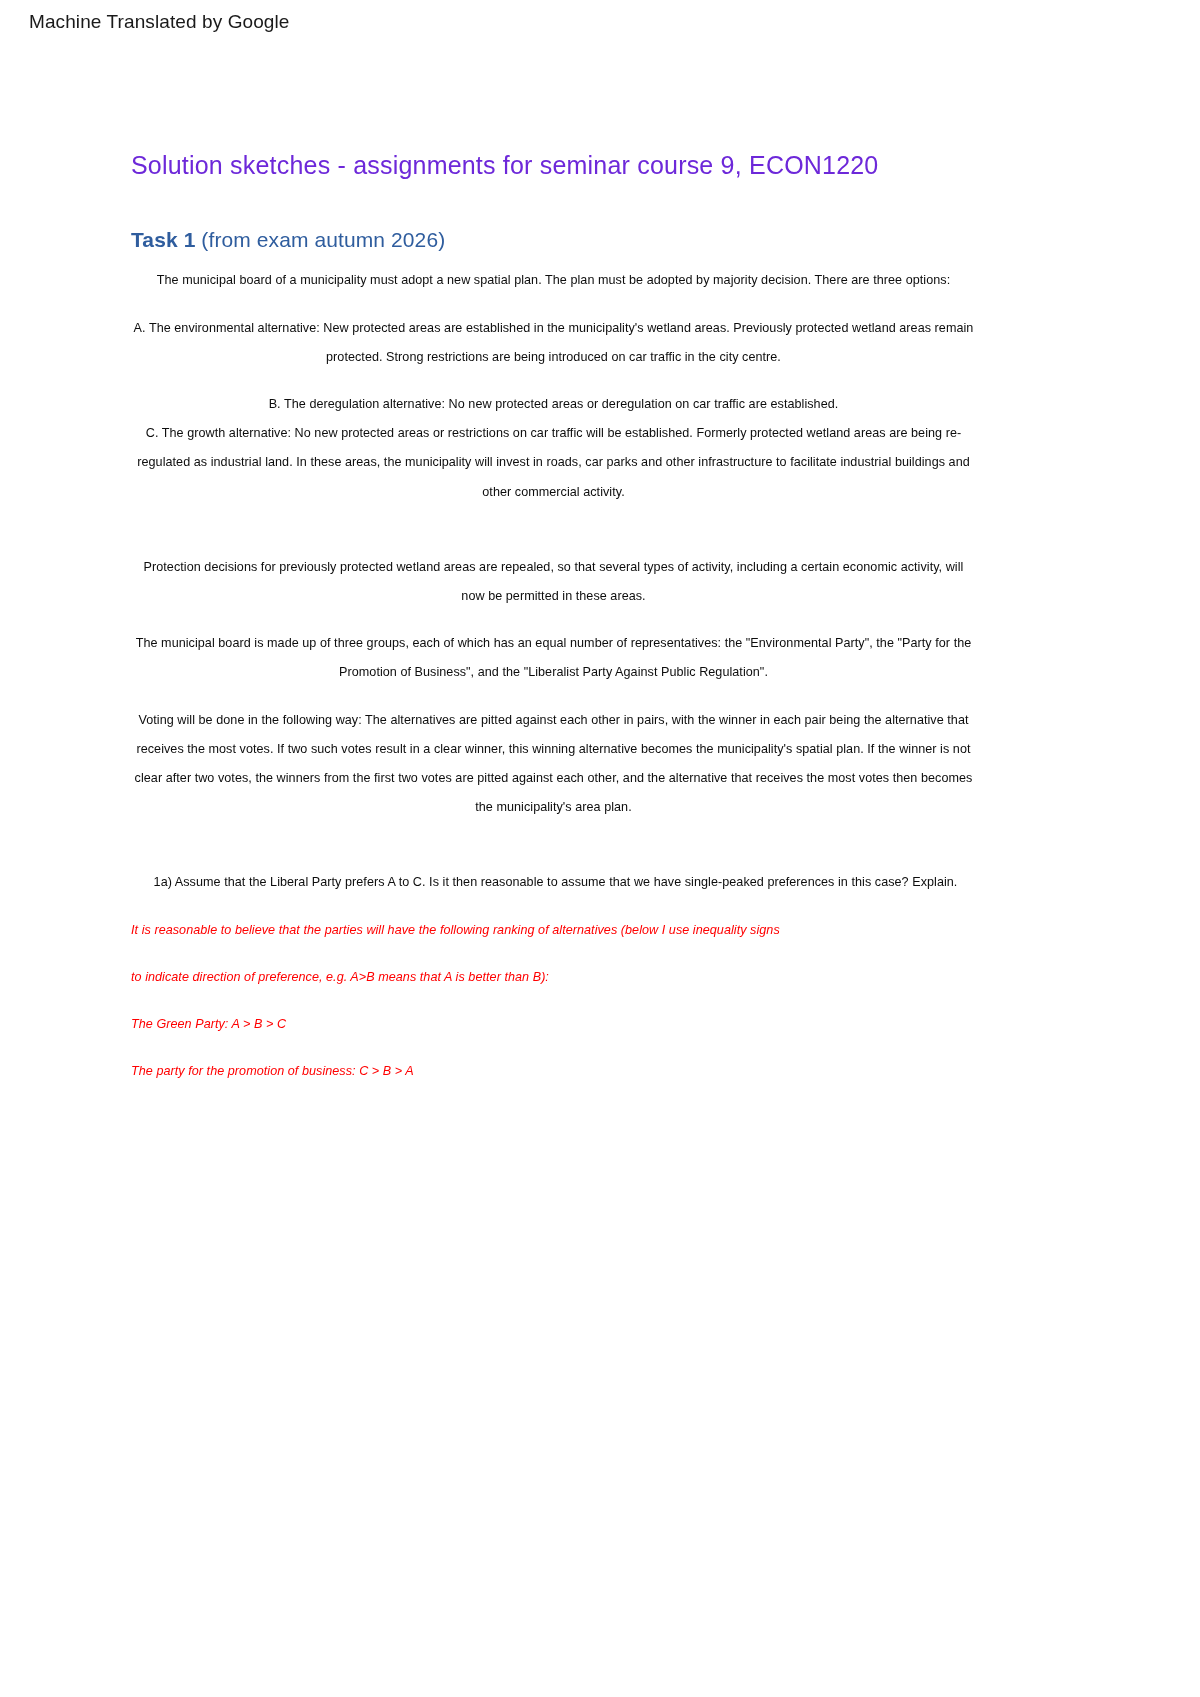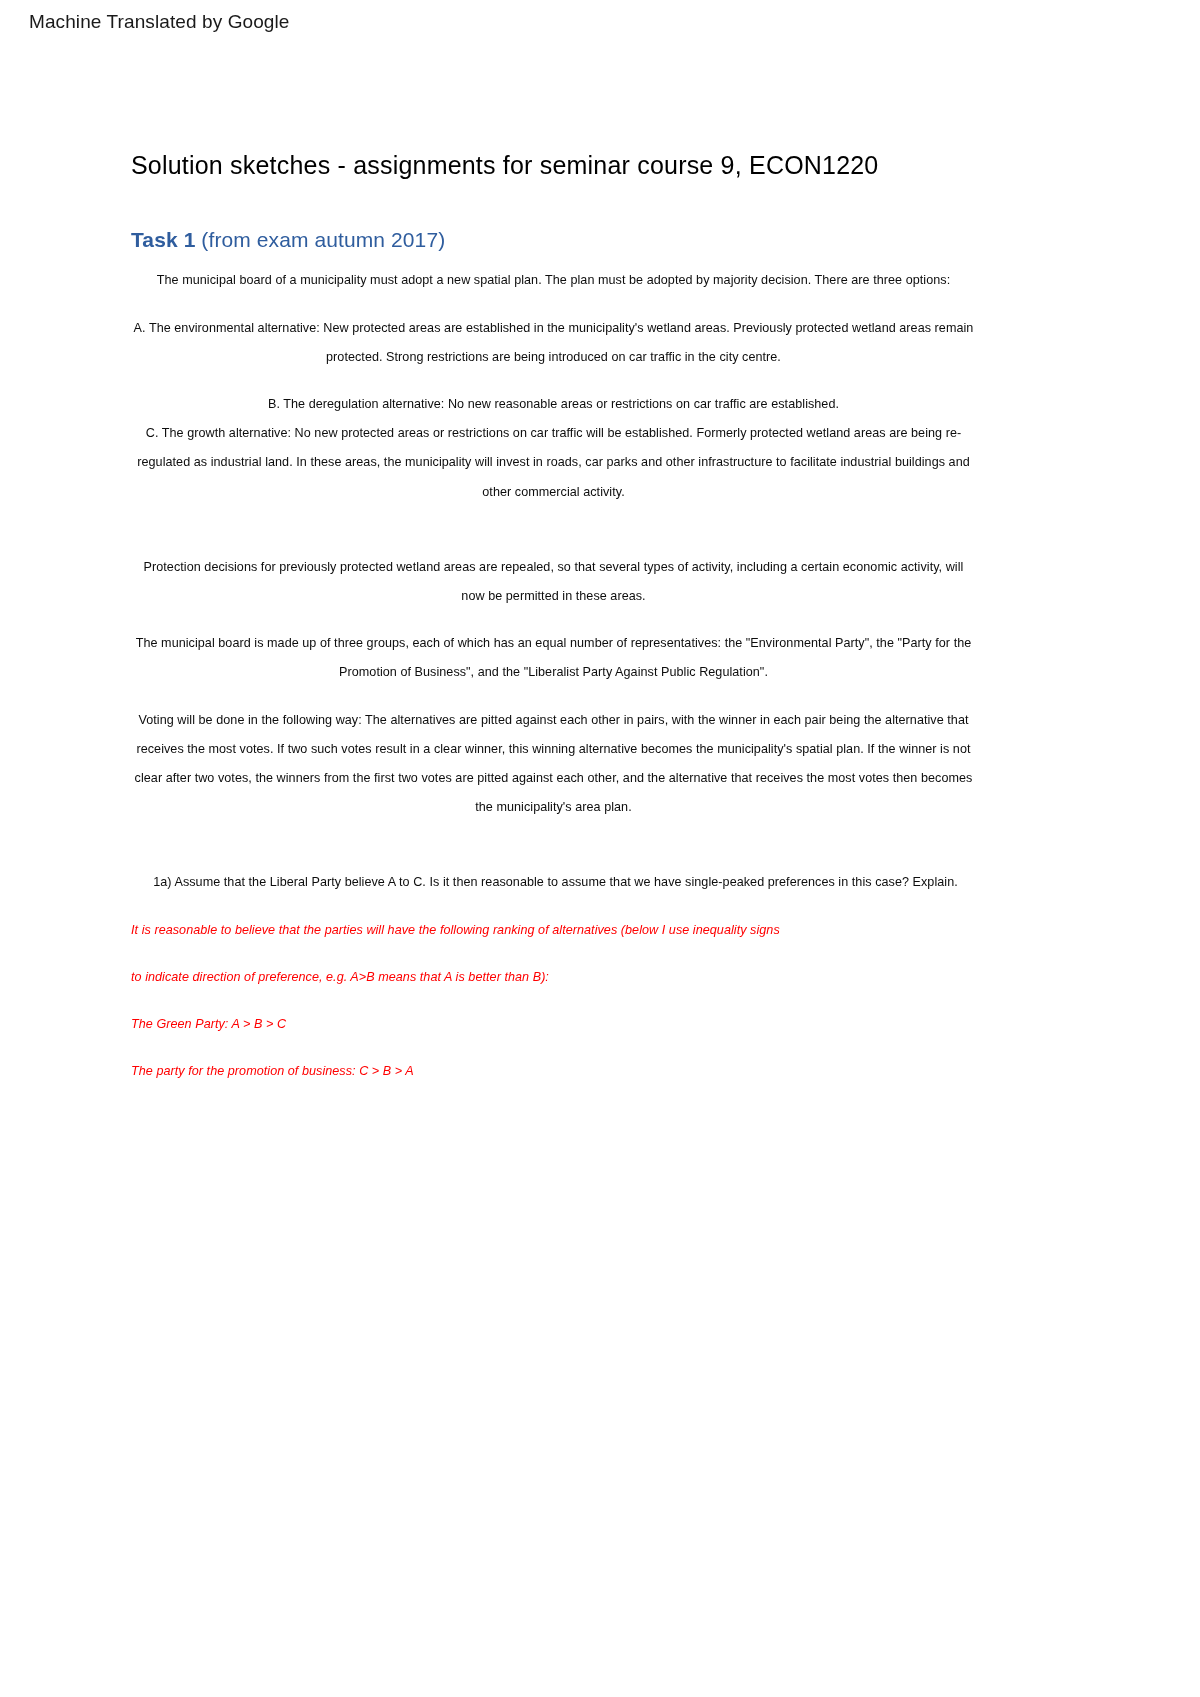--- a/index.html
+++ b/index.html
@@ -32,21 +32,21 @@
   .content {
     position: absolute;
     top: 150px;
     left: 131px;
     width: 845px;
   }
   .doc-title {
     font-size: 25px;
     line-height: 1.25;
     font-weight: 400;
-    color: #000000;
+    color: #6d28d9;
     margin: 0 0 46px 0;
     letter-spacing: 0.2px;
   }
   .task-heading {
     font-size: 21px;
     line-height: 1.2;
     color: #2f5d9e;
     margin: 0 0 14px 0;
     letter-spacing: 0.1px;
   }
@@ -87,38 +87,38 @@
 
 <div class="page">
 
   <div class="watermark">Machine Translated by Google</div>
 
   <div class="content">
 
     <h1 class="doc-title">Solution sketches - assignments for seminar course 9, ECON1220</h1>
 
     <h2 class="task-heading">
-      <span class="task-bold">Task 1</span><span>&nbsp;</span><span class="task-reg">(from exam autumn 2017)</span>
+      <span class="task-bold">Task 1</span><span>&nbsp;</span><span class="task-reg">(from exam autumn 2026)</span>
     </h2>
 
     <p class="body">The municipal board of a municipality must adopt a new spatial plan. The plan must be adopted by majority decision. There are three options:</p>
 
     <p class="body">A. The environmental alternative: New protected areas are established in the municipality's wetland areas. Previously protected wetland areas remain protected. Strong restrictions are being introduced on car traffic in the city centre.</p>
 
-    <p class="body tight">B. The deregulation alternative: No new reasonable areas or restrictions on car traffic are established.</p>
+    <p class="body tight">B. The deregulation alternative: No new protected areas or deregulation on car traffic are established.</p>
 
     <p class="body gap-lg">C. The growth alternative: No new protected areas or restrictions on car traffic will be established. Formerly protected wetland areas are being re-regulated as industrial land. In these areas, the municipality will invest in roads, car parks and other infrastructure to facilitate industrial buildings and other commercial activity.</p>
 
     <p class="body">Protection decisions for previously protected wetland areas are repealed, so that several types of activity, including a certain economic activity, will now be permitted in these areas.</p>
 
     <p class="body">The municipal board is made up of three groups, each of which has an equal number of representatives: the "Environmental Party", the "Party for the Promotion of Business", and the "Liberalist Party Against Public Regulation".</p>
 
     <p class="body gap-lg">Voting will be done in the following way: The alternatives are pitted against each other in pairs, with the winner in each pair being the alternative that receives the most votes. If two such votes result in a clear winner, this winning alternative becomes the municipality's spatial plan. If the winner is not clear after two votes, the winners from the first two votes are pitted against each other, and the alternative that receives the most votes then becomes the municipality's area plan.</p>
 
-    <p class="body indent">1a) Assume that the Liberal Party believe A to C. Is it then reasonable to assume that we have single-peaked preferences in this case? Explain.</p>
+    <p class="body indent">1a) Assume that the Liberal Party prefers A to C. Is it then reasonable to assume that we have single-peaked preferences in this case? Explain.</p>
 
     <p class="answer">It is reasonable to believe that the parties will have the following ranking of alternatives (below I use inequality signs</p>
 
     <p class="answer">to indicate direction of preference, e.g. A&gt;B means that A is better than B):</p>
 
     <p class="answer">The Green Party: A &gt; B &gt; C</p>
 
     <p class="answer">The party for the promotion of business: C &gt; B &gt; A</p>
 
 

